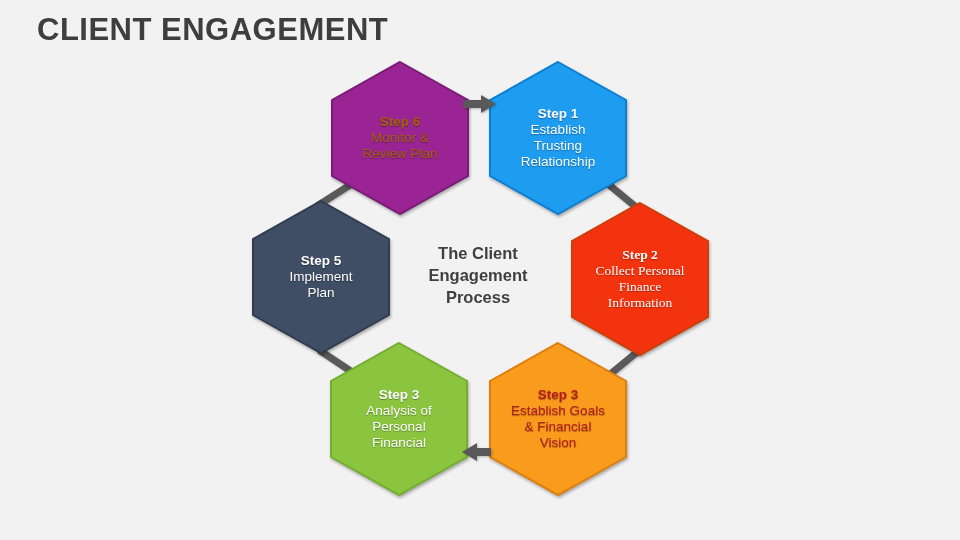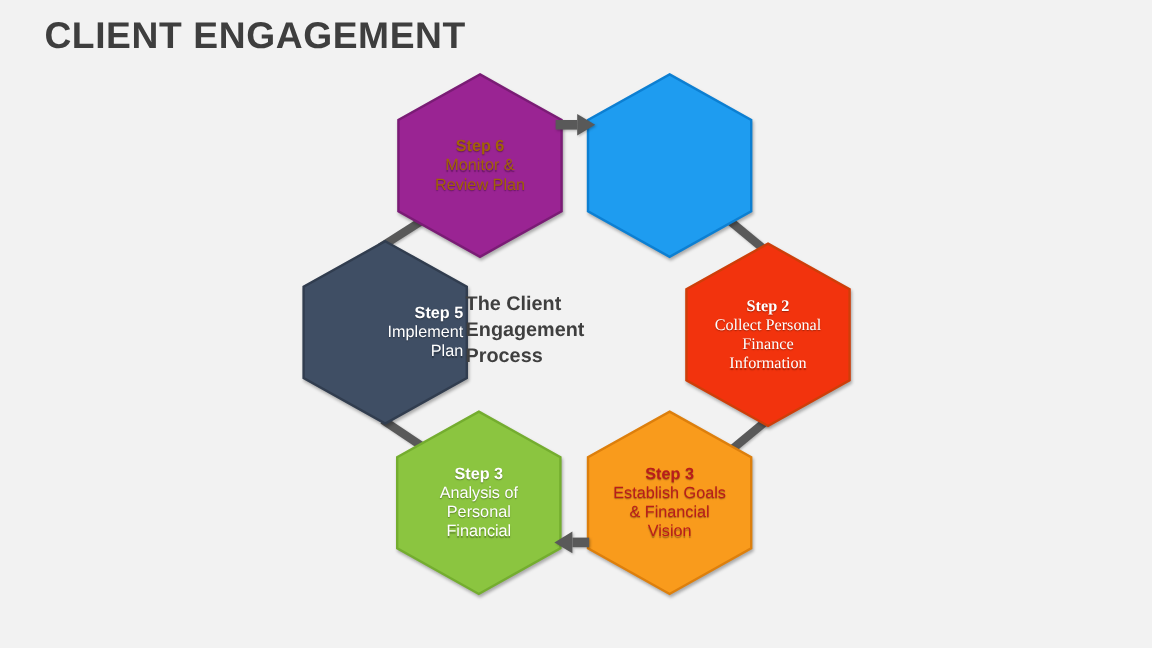--- a/index.html
+++ b/index.html
@@ -53,20 +53,21 @@
   }
   .step-desc {
     white-space: pre-line;
   }
   .center-text {
     position: absolute;
     left: 478px;
     top: 275px;
     transform: translate(-50%, -50%);
     width: 180px;
+    text-align: center;
     font-size: 16.5px;
     font-weight: bold;
     line-height: 22px;
     color: #3F3F3F;
     white-space: pre-line;
   }
 </style>
 </head>
 <body>
 
@@ -95,40 +96,44 @@
     <g class="conn-shadow">
       <line class="connector-line" x1="463" y1="104" x2="481" y2="104" stroke-width="8" stroke="#595959"></line>
       <polygon class="arrow-head" points="481,95 481,113 496,104" fill="#595959"></polygon>
       <line class="connector-line" x1="491" y1="452" x2="477" y2="452" stroke-width="8" stroke="#595959"></line>
       <polygon class="arrow-head" points="477,443 477,461 462,452" fill="#595959"></polygon>
     </g>
   </svg>
 
   <div id="labels">
       <div class="hex-label" style="left: 558px; top: 138px; color: rgb(255, 255, 255);">
+        <div class="step-num">Step 1</div>
+        <div class="step-desc">Establish
+Trusting
+Relationship</div>
       </div>
       <div class="hex-label" style="left: 640px; top: 279px; color: rgb(255, 255, 255); font-family: Liberation Serif, serif;">
         <div class="step-num">Step 2</div>
         <div class="step-desc">Collect Personal
 Finance
 Information</div>
       </div>
       <div class="hex-label" style="left: 558px; top: 419px; color: #b91c1c;">
         <div class="step-num">Step 3</div>
         <div class="step-desc">Establish Goals
 &amp; Financial
 Vision</div>
       </div>
       <div class="hex-label" style="left: 399px; top: 419px; color: rgb(255, 255, 255);">
         <div class="step-num">Step 3</div>
         <div class="step-desc">Analysis of
 Personal
 Financial</div>
       </div>
-      <div class="hex-label" style="left: 321px; top: 277px; color: rgb(255, 255, 255); text-align: right;">
+      <div class="hex-label" style="left: 321px; top: 277px; color: rgb(255, 255, 255);">
         <div class="step-num">Step 5</div>
         <div class="step-desc">Implement
 Plan</div>
       </div>
       <div class="hex-label" style="left: 400px; top: 138px; color: #a16207;">
         <div class="step-num">Step 6</div>
         <div class="step-desc">Monitor &amp;
 Review Plan</div>
       </div>
     </div>

